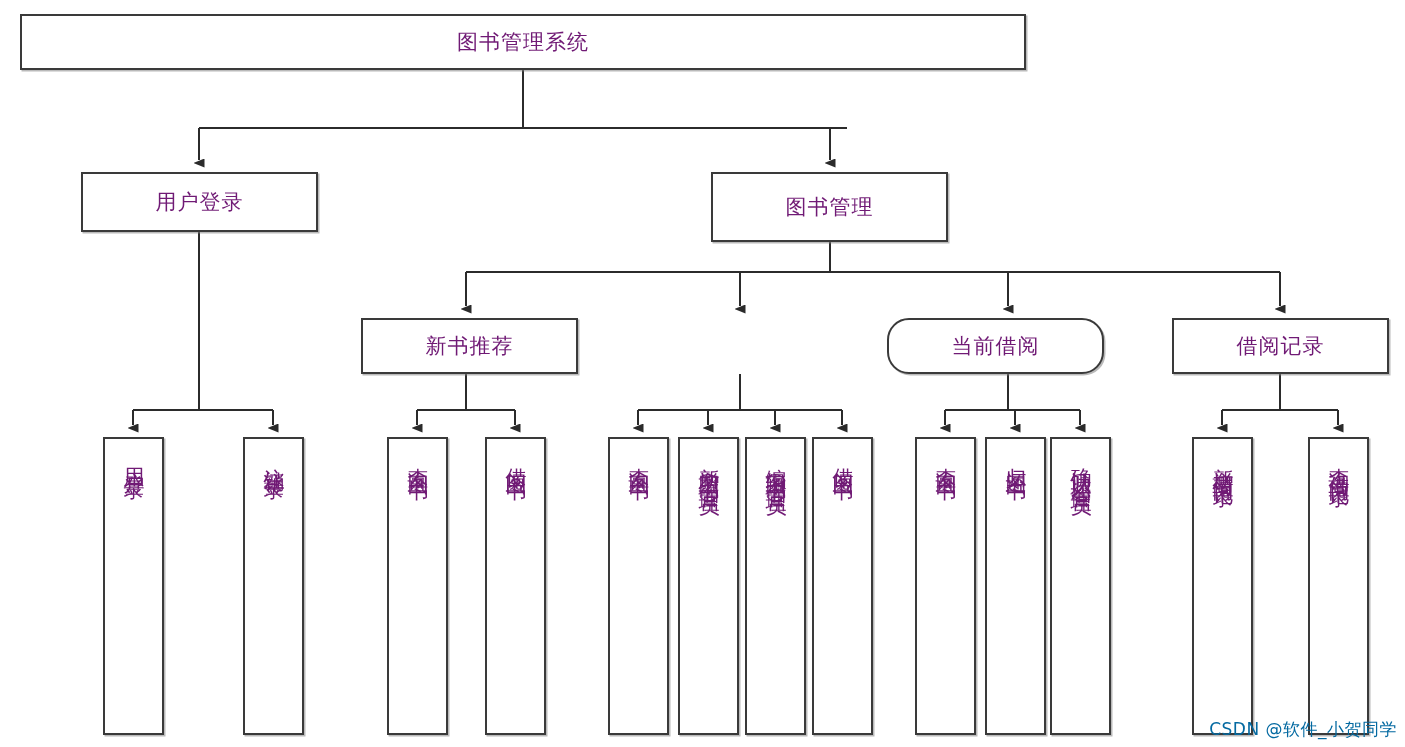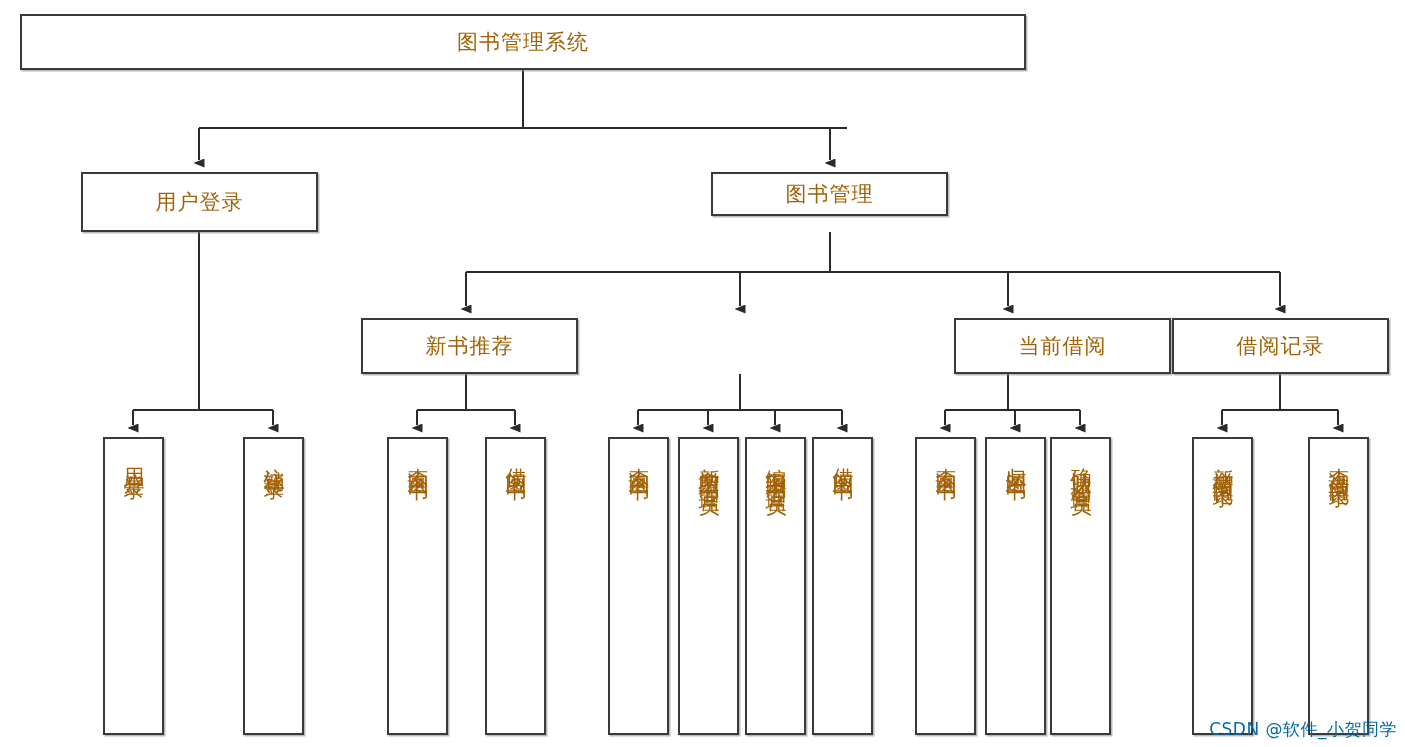--- a/index.html
+++ b/index.html
@@ -17,21 +17,21 @@
     display:flex;
     align-items:center;
     justify-content:center;
     color:#1a1a1a;
   }
   .node .label{
     font-size:21px;
     letter-spacing:1px;
     line-height:1.15;
     white-space:nowrap;
-    color:#a16207;
+    color:#701a75;
   }
   .node.leaf{
     align-items:flex-start;
     justify-content:center;
     padding-top:12px;
   }
   .node.leaf .label{
     writing-mode:vertical-rl;
     text-orientation:upright;
     font-size:21px;
@@ -106,30 +106,30 @@
   </svg>
 
   <div class="node" style="left:20px;top:14px;width:1006px;height:56px;">
     <span class="label">图书管理系统</span>
   </div>
 
   <div class="node" style="left:81px;top:172px;width:237px;height:60px;">
     <span class="label">用户登录</span>
   </div>
 
-  <div class="node" style="left:711px;top:172px;width:237px;height:44px;">
+  <div class="node" style="left:711px;top:172px;width:237px;height:70px;">
     <span class="label">图书管理</span>
   </div>
 
   <div class="node" style="left:361px;top:318px;width:217px;height:56px;">
     <span class="label">新书推荐</span>
   </div>
 
 
-  <div class="node" style="left:954px;top:318px;width:217px;height:56px;">
+  <div class="node" style="left:887px;top:318px;width:217px;height:56px;border-radius:22px;">
     <span class="label">当前借阅</span>
   </div>
 
   <div class="node" style="left:1172px;top:318px;width:217px;height:56px;">
     <span class="label">借阅记录</span>
   </div>
 
   <div class="node leaf" style="left:103px;top:437px;width:61px;height:298px;">
     <span class="label">用户登录</span>
   </div>

